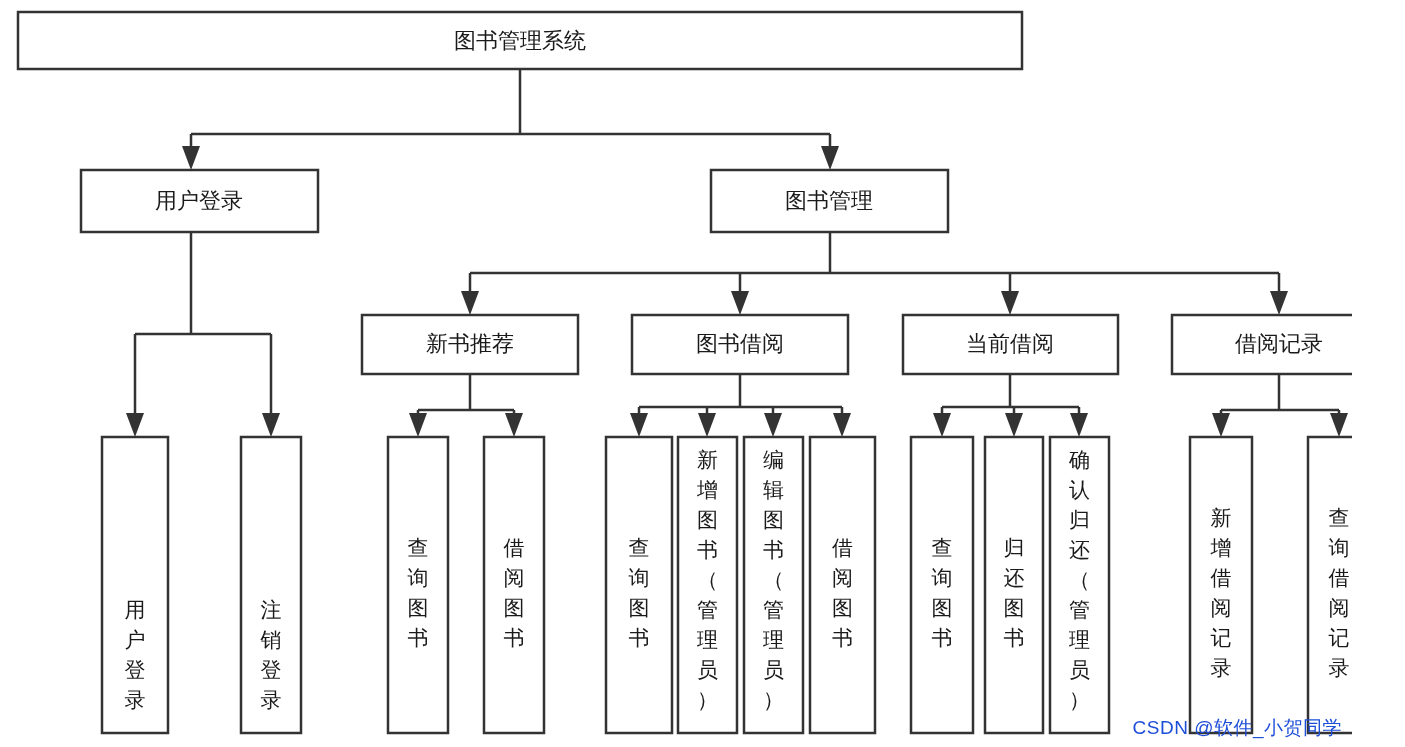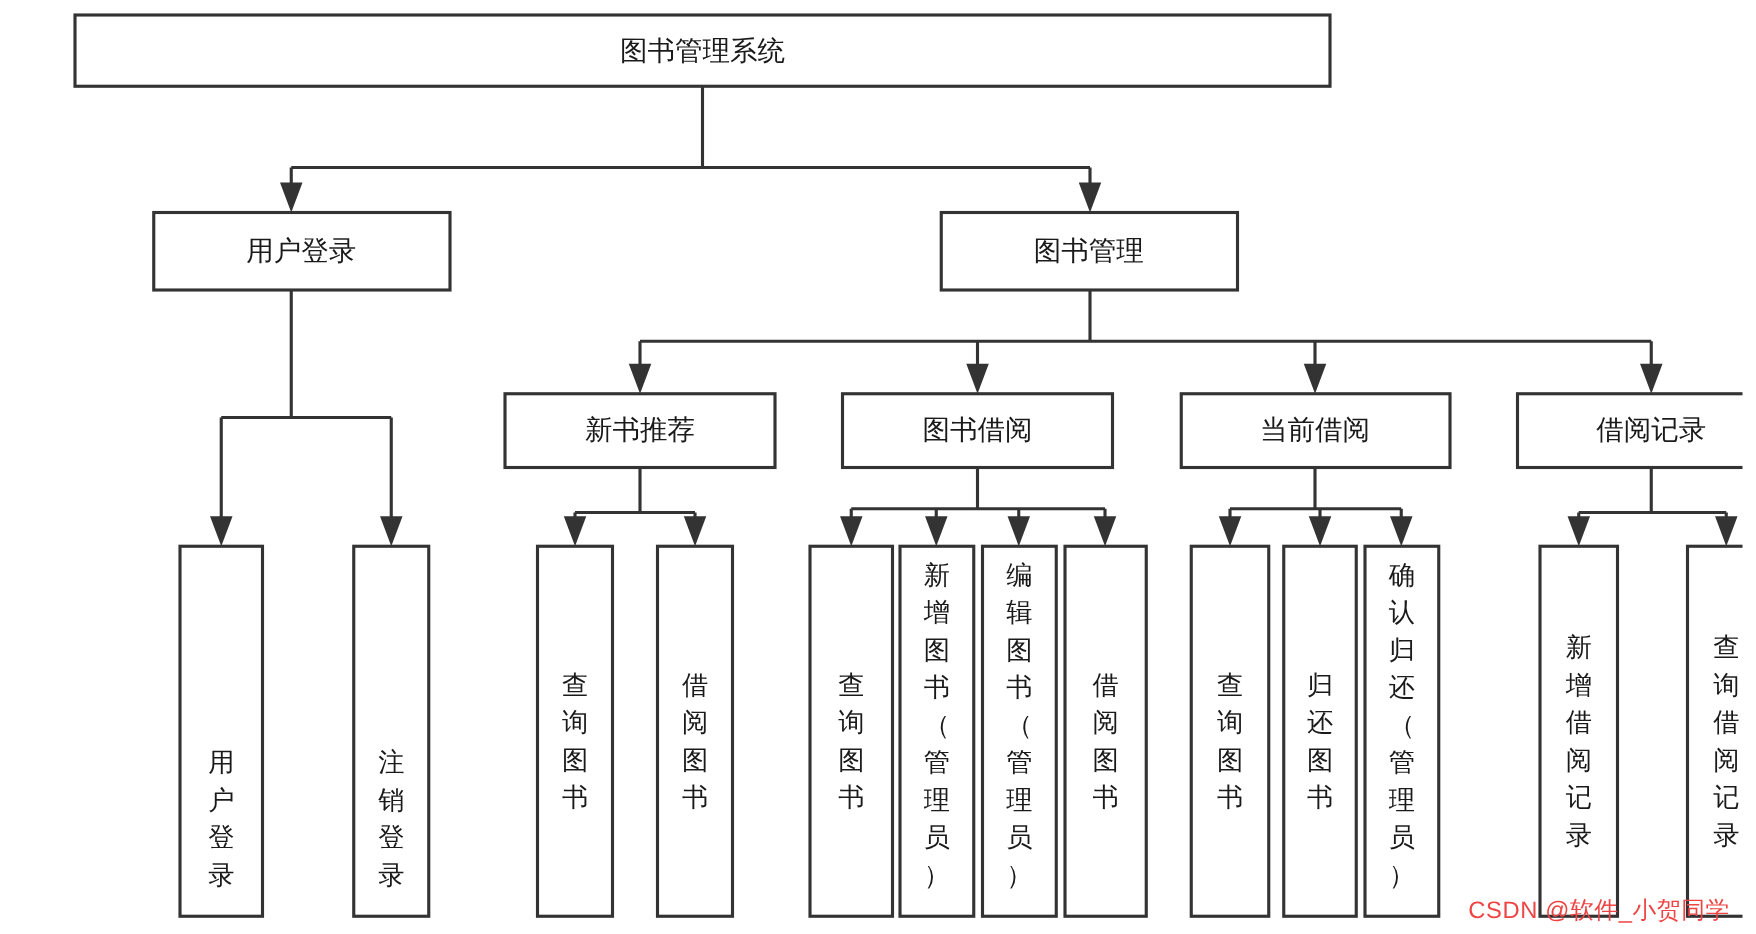--- a/index.html
+++ b/index.html
@@ -9,21 +9,20 @@
   }
   body {
     font-family: "Liberation Sans", "DejaVu Sans", sans-serif;
   }
   #diagram-root {
     position: relative;
     width: 1352px;
     height: 747px;
     background: #ffffff;
     overflow: hidden;
-    margin-left: 42px;
   }
   svg.flow {
     position: absolute;
     left: 0;
     top: 0;
     width: 1405px;
     height: 747px;
   }
   .node-rect {
     fill: #ffffff;
@@ -52,21 +51,21 @@
   .arrow-head {
     fill: #333333;
     stroke: none;
   }
   .watermark {
     position: absolute;
     right: 10px;
     bottom: 6px;
     font-family: "Liberation Sans", "DejaVu Sans", sans-serif;
     font-size: 19px;
-    color: #ef4444;
+    color: #1d4ed8;
     white-space: nowrap;
     letter-spacing: 0.5px;
     user-select: none;
   }
 </style>
 </head>
 <body>
 
 <div id="diagram-root">
 

